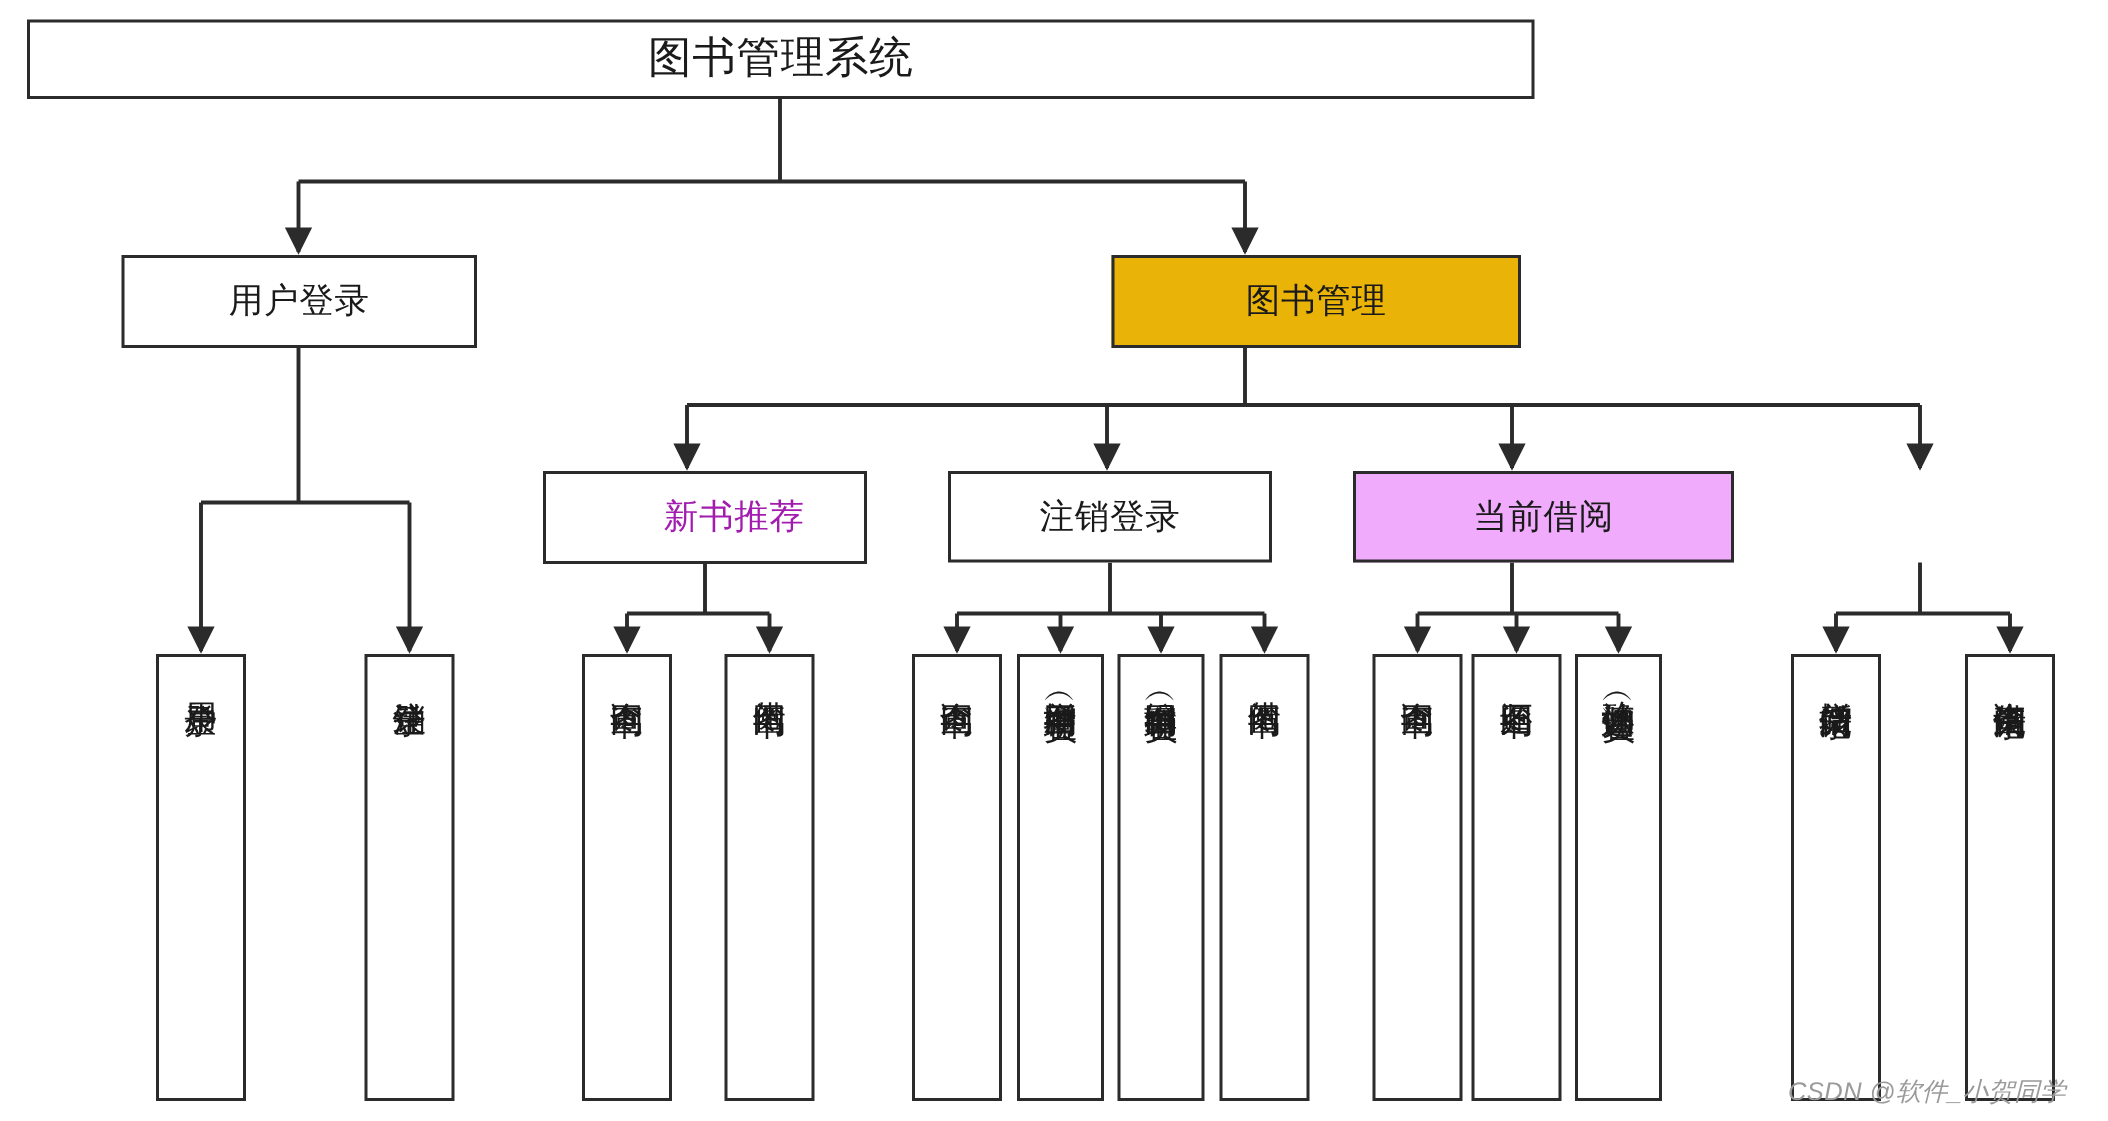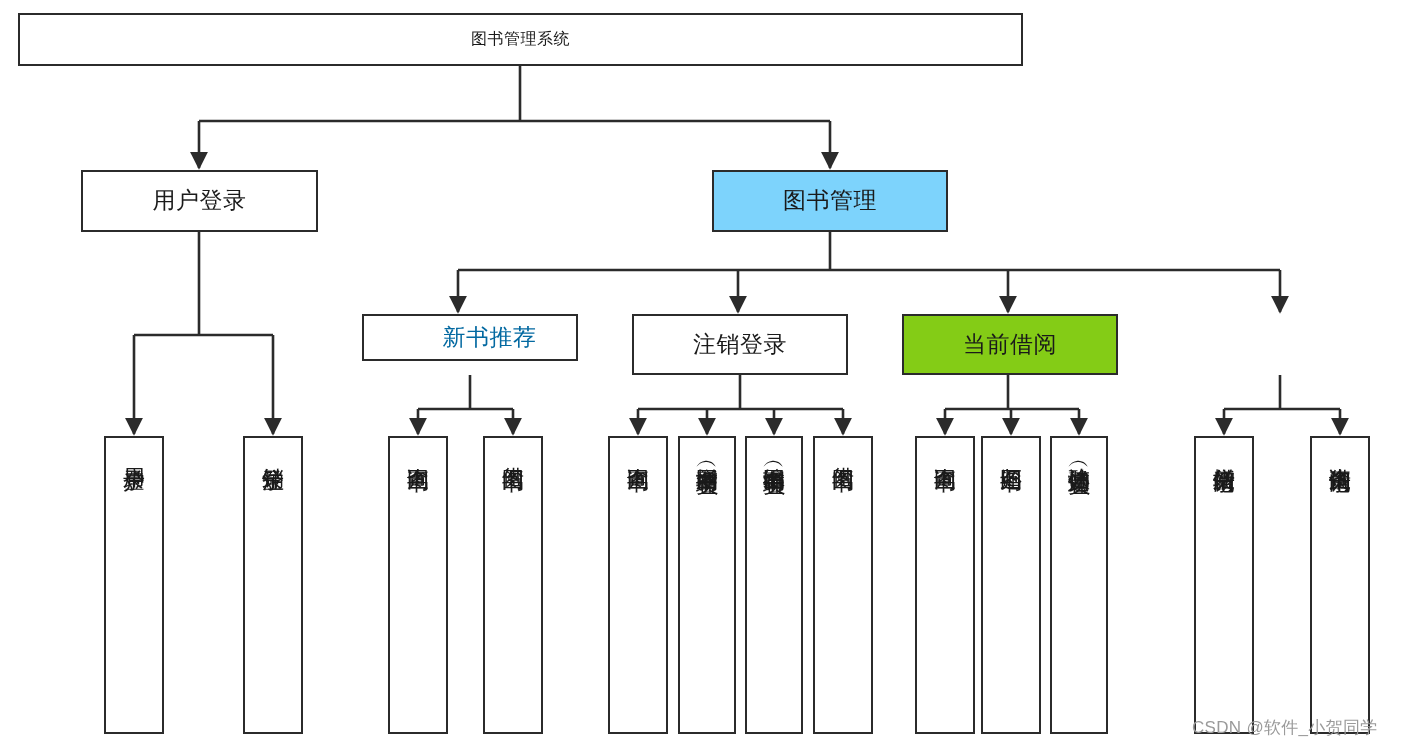--- a/index.html
+++ b/index.html
@@ -38,21 +38,21 @@
     display: block;
     text-align: center;
     line-height: 1.18;
     white-space: pre;
   }
   .node.horiz .node-label {
     font-size: 23px;
     letter-spacing: 0.5px;
   }
   .node.root .node-label {
-    font-size: 16px;
+    font-size: 29px;
     letter-spacing: 0.5px;
   }
   .node.vert {
     align-items: flex-start;
     padding-top: 12px;
   }
   .node.vert .node-label {
     writing-mode: vertical-rl;
     text-orientation: upright;
     font-size: 22px;
@@ -123,31 +123,31 @@
     </g>
   </svg>
 
   <div class="node root horiz" style="left: 18px; top: 13px; width: 1005px; height: 53px; border-color: rgb(43, 43, 43); background: rgb(255, 255, 255); color: rgb(26, 26, 26);">
     <span class="node-label">图书管理系统</span>
   </div>
 
   <div class="node horiz" style="left: 81px; top: 170px; width: 237px; height: 62px; border-color: rgb(43, 43, 43); background: rgb(255, 255, 255); color: rgb(26, 26, 26);">
     <span class="node-label">用户登录</span>
   </div>
-  <div class="node horiz" style="left: 712px; top: 170px; width: 236px; height: 62px; border-color: rgb(43, 43, 43); background: #7dd3fc; color: rgb(26, 26, 26);">
+  <div class="node horiz" style="left: 741px; top: 170px; width: 273px; height: 62px; border-color: rgb(43, 43, 43); background: #eab308; color: rgb(26, 26, 26);">
     <span class="node-label">图书管理</span>
   </div>
 
-  <div class="node horiz" style="left: 362px; top: 314px; width: 216px; height: 47px; border-color: rgb(43, 43, 43); background: rgb(255, 255, 255); color: #0369a1; padding-left: 39px;">
+  <div class="node horiz" style="left: 362px; top: 314px; width: 216px; height: 62px; border-color: rgb(43, 43, 43); background: rgb(255, 255, 255); color: #a21caf; padding-left: 39px;">
     <span class="node-label">新书推荐</span>
   </div>
   <div class="node horiz" style="left: 632px; top: 314px; width: 216px; height: 61px; border-color: rgb(43, 43, 43); background: rgb(255, 255, 255); color: rgb(26, 26, 26);">
     <span class="node-label">注销登录</span>
   </div>
-  <div class="node horiz" style="left: 902px; top: 314px; width: 216px; height: 61px; border-color: rgb(43, 43, 43); background: #84cc16; color: rgb(26, 26, 26);">
+  <div class="node horiz" style="left: 902px; top: 314px; width: 254px; height: 61px; border-color: rgb(43, 43, 43); background: #f0abfc; color: rgb(26, 26, 26);">
     <span class="node-label">当前借阅</span>
   </div>
 
   <div class="node vert" style="left: 104px; top: 436px; width: 60px; height: 298px; border-color: rgb(43, 43, 43); background: rgb(255, 255, 255); color: rgb(26, 26, 26);">
     <span class="node-label">用户登录</span>
   </div>
   <div class="node vert" style="left: 243px; top: 436px; width: 60px; height: 298px; border-color: rgb(43, 43, 43); background: rgb(255, 255, 255); color: rgb(26, 26, 26);">
     <span class="node-label">注销登录</span>
   </div>
   <div class="node vert" style="left: 388px; top: 436px; width: 60px; height: 298px; border-color: rgb(43, 43, 43); background: rgb(255, 255, 255); color: rgb(26, 26, 26);">
@@ -177,15 +177,15 @@
   <div class="node vert" style="left: 1050px; top: 436px; width: 58px; height: 298px; border-color: rgb(43, 43, 43); background: rgb(255, 255, 255); color: rgb(26, 26, 26);">
     <span class="node-label">确认归还（管理员）</span>
   </div>
   <div class="node vert" style="left: 1194px; top: 436px; width: 60px; height: 298px; border-color: rgb(43, 43, 43); background: rgb(255, 255, 255); color: rgb(26, 26, 26);">
     <span class="node-label">新增借阅记录</span>
   </div>
   <div class="node vert" style="left: 1310px; top: 436px; width: 60px; height: 298px; border-color: rgb(43, 43, 43); background: rgb(255, 255, 255); color: rgb(26, 26, 26);">
     <span class="node-label">查询借阅记录</span>
   </div>
 
-  <div class="watermark" style="left: 1192px; top: 716px; color: rgb(154, 154, 154);">CSDN @软件_小贺同学</div>
+  <div class="watermark" style="left: 1192px; top: 716px; color: rgb(154, 154, 154); font-style: italic;">CSDN @软件_小贺同学</div>
 
 </div>
 
 </body></html>

